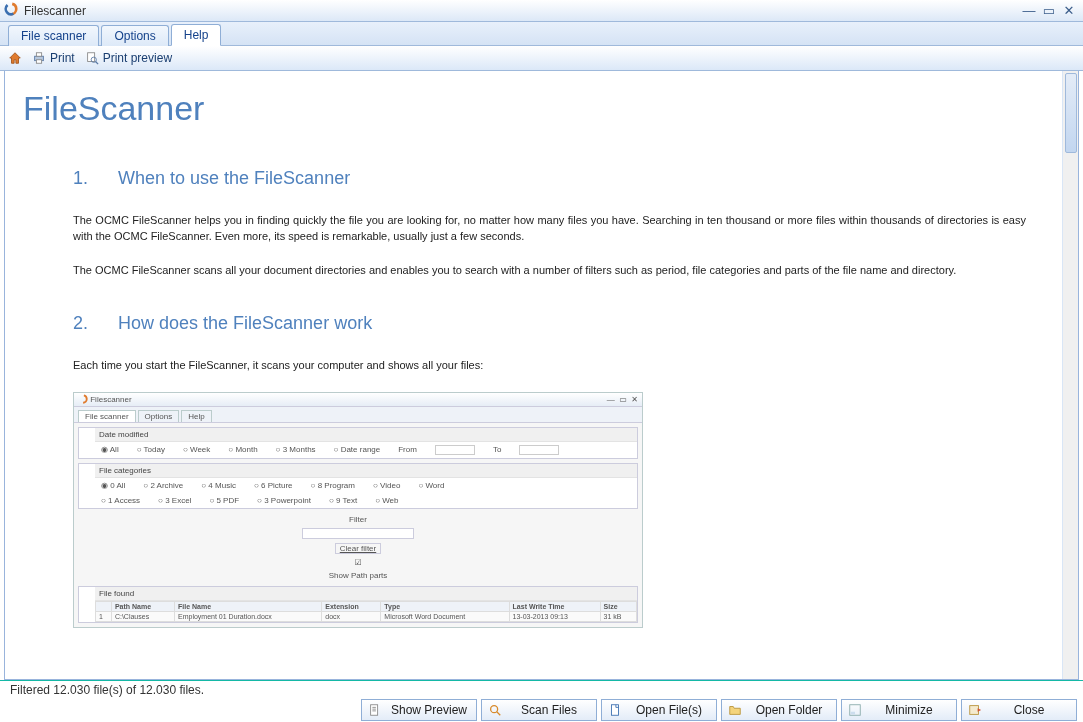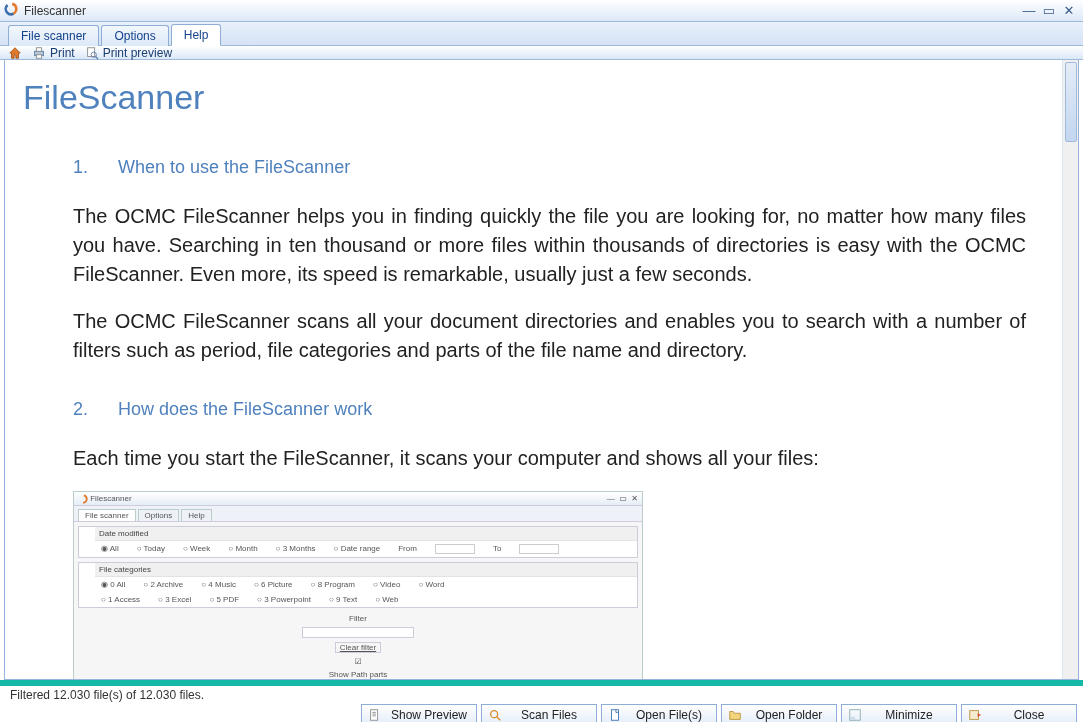--- a/index.html
+++ b/index.html
@@ -51,21 +51,21 @@
   position: relative;
   top: 1px;
 }
 .tab.active {
   background: #ffffff;
   border-bottom: 1px solid #fff;
 }
 
 
 .toolbar {
-  height: 14px;
+  height: 25px;
   background: linear-gradient(#ffffff, #dbe8f8);
   border-bottom: 1px solid #9fb9db;
   display: flex;
   align-items: center;
   padding: 0 8px;
   gap: 10px;
   font-size: 12px;
   color: #1a3e70;
 }
 .toolbtn { display: flex; align-items: center; gap: 4px; cursor: pointer; }
@@ -111,21 +111,21 @@
 }
 .section { margin-left: 50px; margin-right: 32px; margin-bottom: 34px; }
 .sechead {
   font-size: 18px;
   color: #4f81bd;
   font-weight: 400;
   margin-bottom: 24px;
 }
 .secnum { display: inline-block; width: 40px; }
 .section p {
-  font-size: 20px;
+  font-size: 11px;
   line-height: 1.45;
   text-align: justify;
   margin-bottom: 18px;
 }
 
 
 .shot {
   width: 570px;
   border: 1px solid #bcc;
   background: #f6f6f6;
@@ -145,21 +145,21 @@
 .shot-filter { display:flex; align-items:center; padding:2px 6px; gap:4px;flex-direction:column;}
 .shot-filter input { flex:1; height:12px; border:1px solid #ccd; font-size:8px;}
 .shot-table { width:100%; border-collapse:collapse; font-size:7px;}
 .shot-table th,.shot-table td{ border:1px solid #ddd; padding:1px 3px; text-align:left; background:#fafafa;}
 .shot-table th{ background:#eef2f8;}
 .shot-dtbox { display:inline-block; width:40px; height:10px; border:1px solid #ccc; background:#fff; vertical-align:middle;}
 
 
 .statusbar {
   height: 42px;
-  border-top: 6px solid #14b8a6;
+  border-top: 1px solid #14b8a6;
   background: #fff;
   display: flex;
   flex-direction: column;
 }
 .status-text { padding: 2px 10px; font-size: 12px; color: #333; }
 .btnrow {
   flex:1;
   display:flex;
   justify-content:flex-end;
   align-items:center;

